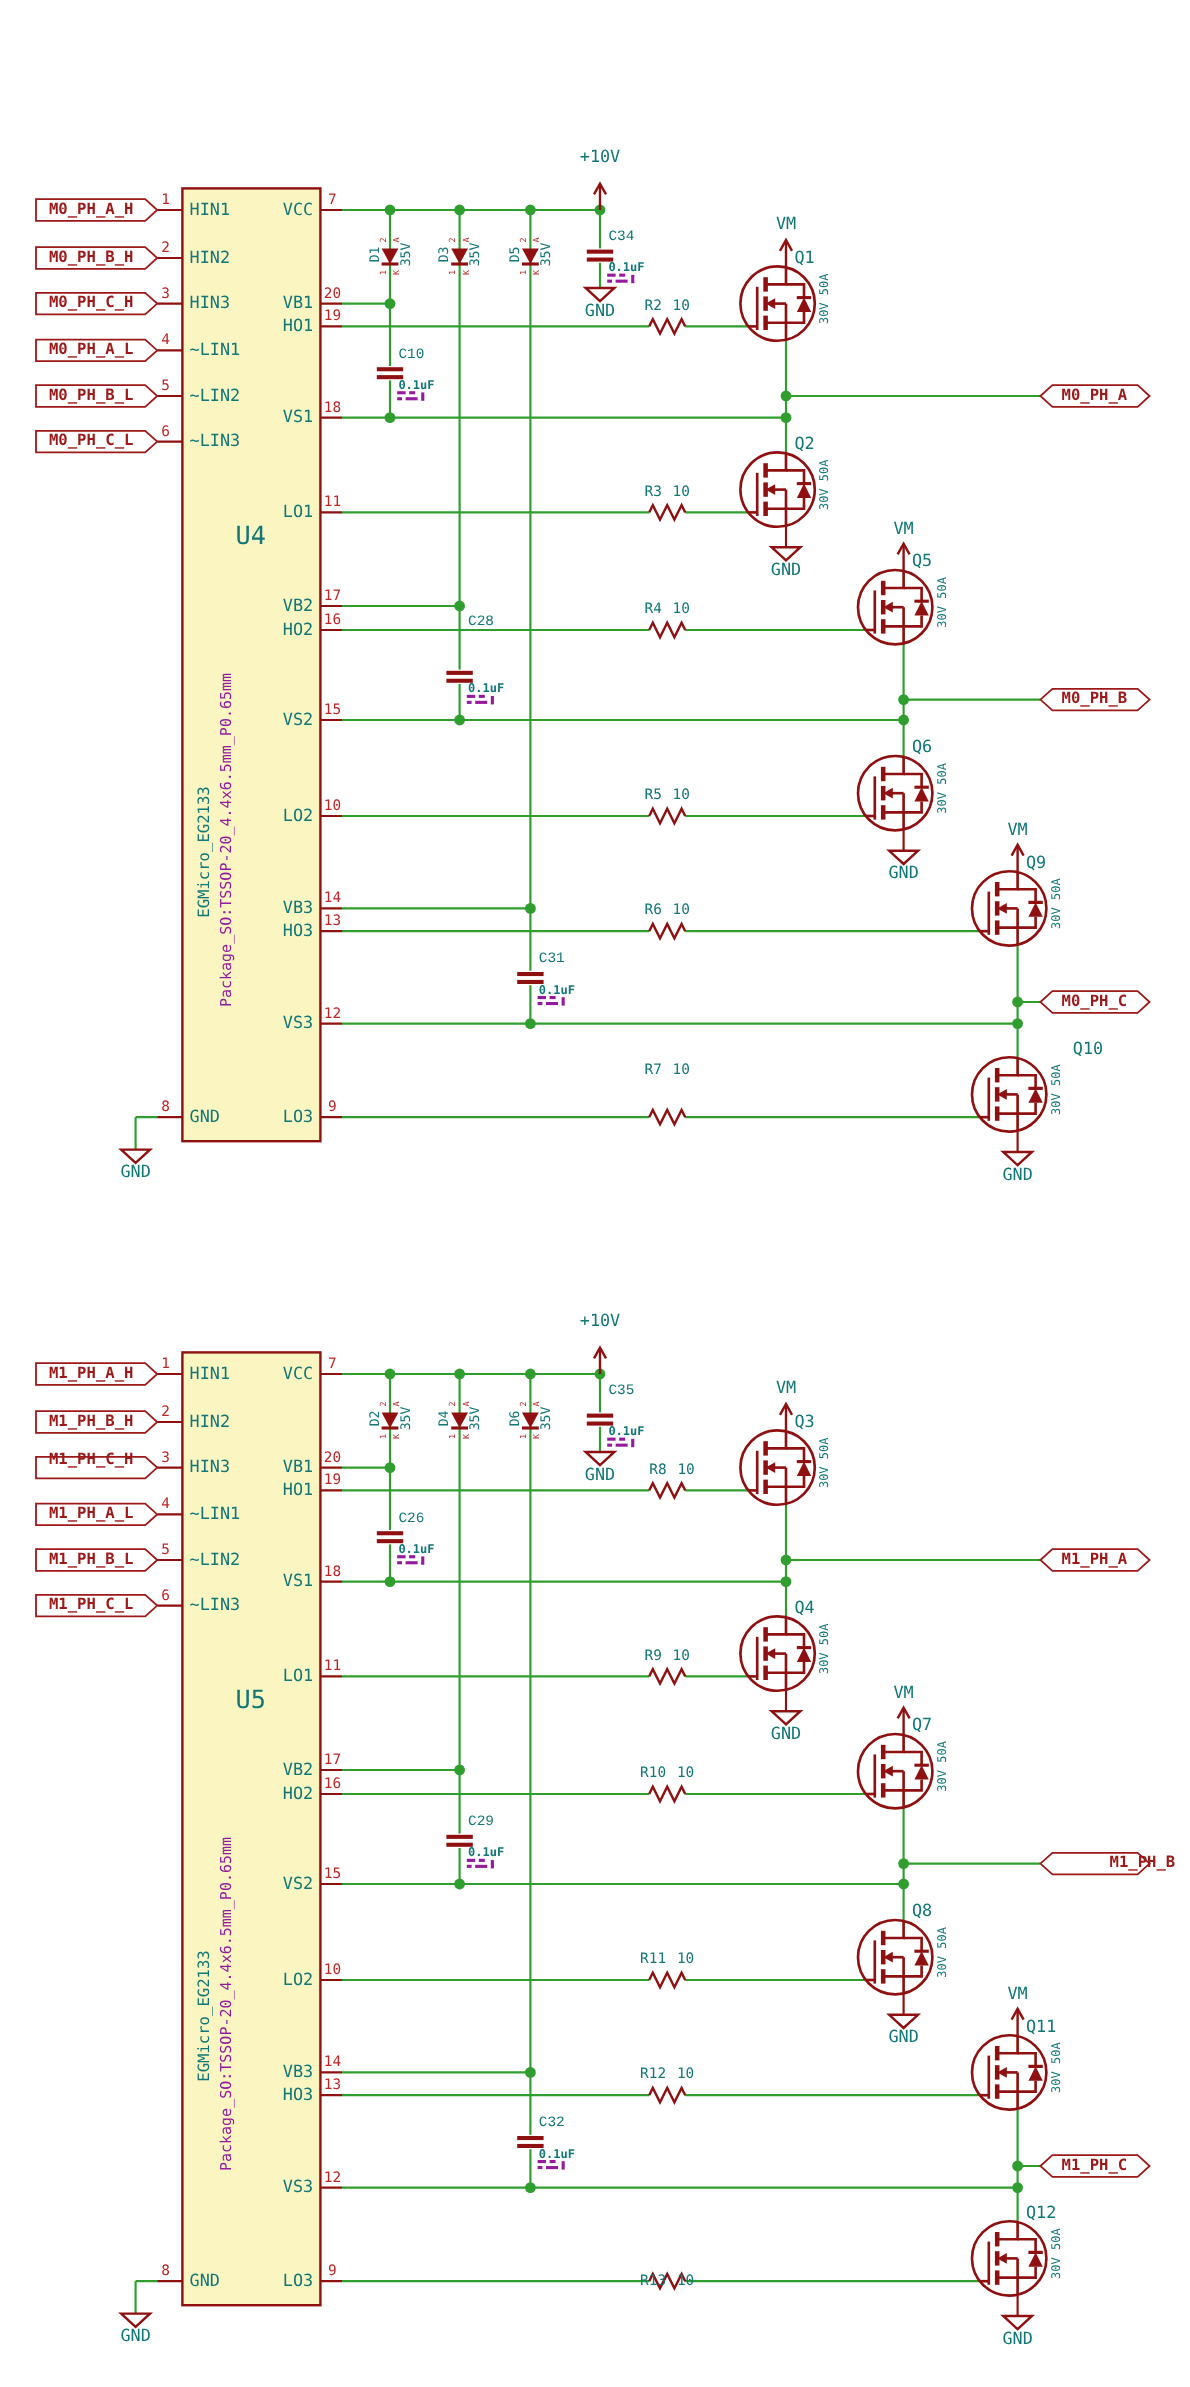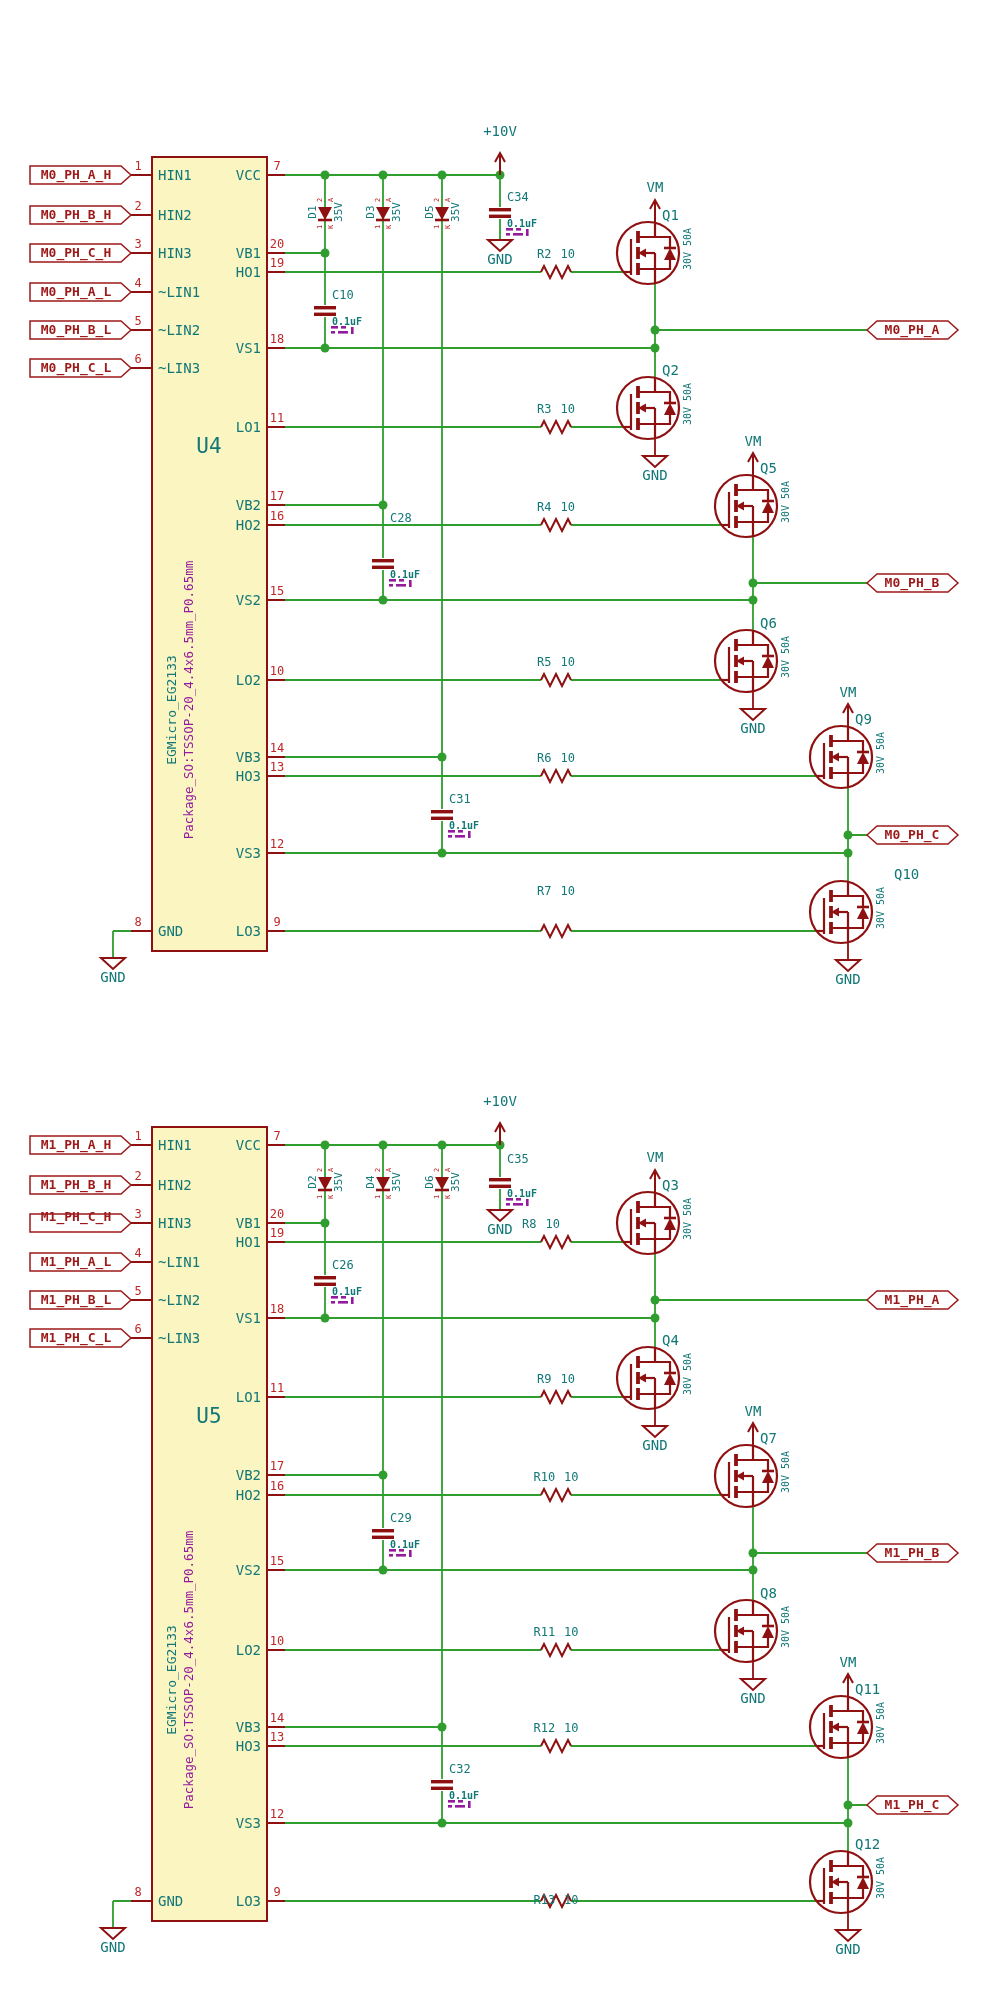--- a/index.html
+++ b/index.html
@@ -11,21 +11,21 @@
   .c0{top:0;} .c1{top:970px;}
   .circuit svg{position:absolute;left:0;top:0;}
   .t{position:absolute;font:14px "DejaVu Sans Mono",monospace;color:#117777;
      line-height:1;white-space:pre;}
   .ctr{transform:translateX(-50%);}
   .rt{transform:translateX(-100%);}
   .vert{transform:translate(-50%,-50%) rotate(-90deg);}
   .num{font-size:12px;color:#bf2626;}
   .lbl{font-size:13px;color:#9d1919;font-weight:bold;}
   .tiny{font-size:7px;color:#bf2626;}
-  .cap{font-size:12px;}
+  .cap{font-size:12px;font-family:Liberation Mono, monospace;}
   .val10{font-size:10px;font-weight:bold;}
   .purple{color:#951b9e;font-size:12.5px;}
   .f11{font-size:11px;} .f10{font-size:10px;} .f21{font-size:21px;}
   .pair span + span{margin-left:9px;}
   .pair{font-size:12px;}
 </style>
 </head>
 <body>
 
 <svg width="0" height="0" style="position:absolute">
@@ -441,21 +441,21 @@
   <span class="t ctr" style="left:655px;top:180px">VM</span>
   <span class="t ctr" style="left:753px;top:434px">VM</span>
   <span class="t ctr" style="left:848px;top:685px">VM</span>
   <span class="t ctr" style="left:500px;top:252px">GND</span>
   <span class="t ctr" style="left:113px;top:970px">GND</span>
   <span class="t ctr" style="left:655px;top:468px">GND</span>
   <span class="t ctr" style="left:753px;top:721px">GND</span>
   <span class="t ctr" style="left:848px;top:972px">GND</span>
 
   <span class="t lbl ctr" style="left:912px;top:323px">M1_PH_A</span>
-  <span class="t lbl ctr" style="left:912px;top:576px">M1_PH_B</span>
+  <span class="t lbl ctr" style="left:952px;top:576px">M1_PH_B</span>
   <span class="t lbl ctr" style="left:912px;top:828px">M1_PH_C</span>
 
   <span class="t vert f11" style="left:312px;top:212px">D2</span>
   <span class="t vert f11" style="left:338px;top:212px">35V</span>
   <span class="t vert tiny" style="left:320px;top:200px">2</span>
   <span class="t vert tiny" style="left:331px;top:200px">A</span>
   <span class="t vert tiny" style="left:320px;top:227px">1</span>
   <span class="t vert tiny" style="left:331px;top:227px">K</span>
   <span class="t vert f11" style="left:370px;top:212px">D4</span>
   <span class="t vert f11" style="left:396px;top:212px">35V</span>
@@ -472,21 +472,21 @@
 
   <span class="t cap" style="left:507px;top:183px">C35</span>
   <span class="t val10" style="left:507px;top:219px">0.1uF</span>
   <span class="t cap" style="left:332px;top:289px">C26</span>
   <span class="t val10" style="left:332px;top:317px">0.1uF</span>
   <span class="t cap" style="left:390px;top:542px">C29</span>
   <span class="t val10" style="left:390px;top:570px">0.1uF</span>
   <span class="t cap" style="left:449px;top:793px">C32</span>
   <span class="t val10" style="left:449px;top:821px">0.1uF</span>
 
-  <span class="t pair ctr" style="left:541px;top:248px"><span>R8</span><span>10</span></span>
+  <span class="t pair ctr" style="left:560px;top:248px"><span>R8</span><span>10</span></span>
   <span class="t pair ctr" style="left:556px;top:403px"><span>R9</span><span>10</span></span>
   <span class="t pair ctr" style="left:556px;top:501px"><span>R10</span><span>10</span></span>
   <span class="t pair ctr" style="left:556px;top:656px"><span>R11</span><span>10</span></span>
   <span class="t pair ctr" style="left:556px;top:752px"><span>R12</span><span>10</span></span>
   <span class="t pair ctr" style="left:556px;top:924px"><span>R13</span><span>10</span></span>
 
   <span class="t" style="left:662px;top:208px">Q3</span>
   <span class="t vert f10" style="left:688px;top:249px">30V 50A</span>
   <span class="t" style="left:662px;top:363px">Q4</span>
   <span class="t vert f10" style="left:688px;top:404px">30V 50A</span>

